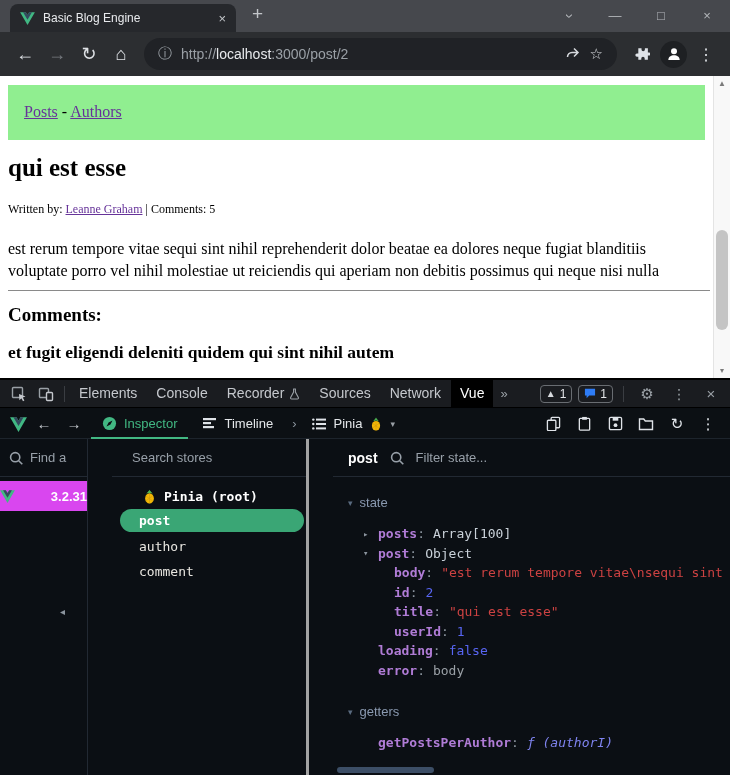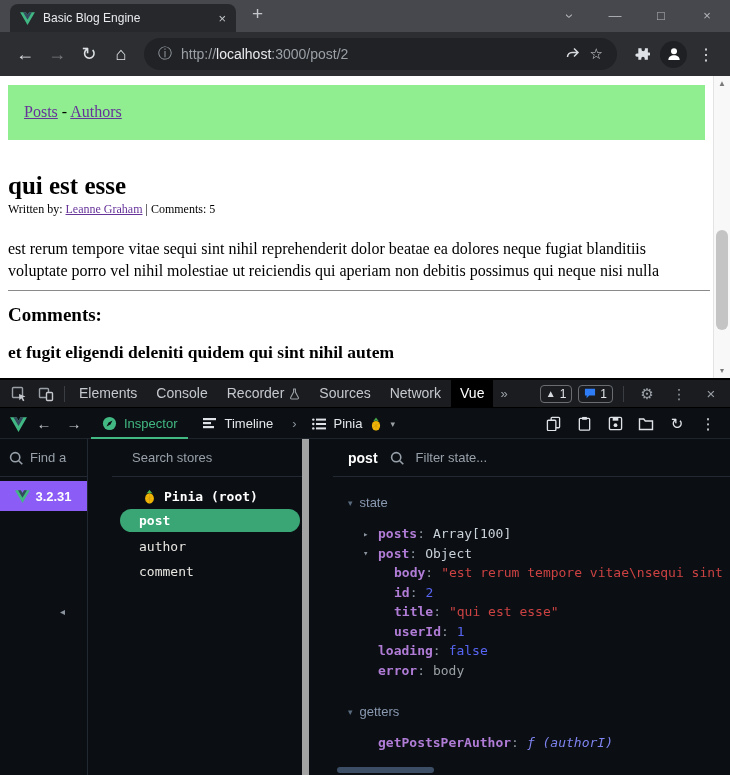--- a/index.html
+++ b/index.html
@@ -32,21 +32,21 @@
   .avatar { width:27px; height:27px; border-radius:50%; background:#1e2023; display:flex;
             align-items:center; justify-content:center; margin:0 3px; }
   .tb-icon { width:28px; display:flex; align-items:center; justify-content:center; color:#dfe3e8; font-size:16px; }
 
   
   .page { position:absolute; top:76px; left:0; right:0; height:302px; background:#fff;
           font-family:"Liberation Serif",serif; overflow:hidden; }
   .banner { position:absolute; left:8px; top:9px; right:25px; height:55px; background:#90ee90; }
   .banner-links { position:absolute; left:16px; top:18px; font-size:16px; color:#000; }
   .plink { color:#663399; text-decoration:underline; cursor:pointer; }
-  .page-h1 { position:absolute; left:8px; top:96px; font-size:25px; font-weight:bold; color:#000; }
+  .page-h1 { position:absolute; left:8px; top:78px; font-size:25px; font-weight:bold; color:#000; }
   .byline { position:absolute; left:8px; top:126px; font-size:12px; color:#000; }
   .bodytext { position:absolute; left:8px; top:162px; right:32px; font-size:16px; line-height:21.5px; color:#000; }
   .hr { position:absolute; left:8px; right:20px; top:214px; border-top:1px solid #8a8a8a; }
   .comments-h { position:absolute; left:8px; top:228px; font-size:19px; font-weight:bold; color:#000; }
   .comment-title { position:absolute; left:8px; top:266px; font-size:17.5px; font-weight:bold; color:#000; }
   .page-scroll { position:absolute; right:0; top:0; width:17px; height:100%; background:#f8f8f8; border-left:1px solid #e4e4e4; }
   .ps-arrow { position:absolute; left:0; width:16px; text-align:center; color:#7a7a7a; font-size:8px; }
   .ps-thumb { position:absolute; left:2px; width:12px; top:154px; height:100px; background:#c4c4c4; border-radius:6px; }
 
   
@@ -73,26 +73,26 @@
   .picker .caret { color:#9aa0a6; font-size:9px; }
   .v-right { margin-left:auto; display:flex; align-items:center; gap:7px; }
   .v-icon { width:24px; display:flex; align-items:center; justify-content:center; color:#dfe3e8; font-size:15px; }
 
   .vue-body { position:absolute; top:59px; left:0; right:0; bottom:0; display:flex;gap:24px; }
   .col-apps { width:88px; border-right:1px solid #222933; position:relative; }
   .find-row { height:38px; display:flex; align-items:center; padding:0 9px; gap:7px; border-bottom:1px solid #222933; }
   .find-row input { width:46px; background:transparent; border:none; outline:none; color:#cfd4da;
                     font-size:13px; font-family:"Liberation Sans",sans-serif; }
   .find-row input::placeholder, .search-row input::placeholder, .state-header input::placeholder { color:#98a0a9; opacity:1; }
-  .app-row { margin-top:4px; height:30px; background:#8b5cf6; display:flex; align-items:center;
-             justify-content:center; gap:5px; color:#fff; font-weight:bold; font-size:13px; }
+  .app-row { margin-top:4px; height:30px; background:#d946ef; display:flex; align-items:center;
+             justify-content:space-between; gap:5px; color:#fff; font-weight:bold; font-size:13px; }
   .collapse-caret { position:absolute; left:60px; top:167px; color:#8b949e; font-size:10px; }
 
   .mono { font-family:"DejaVu Sans Mono",monospace; }
-  .col-stores { width:197px; border-right:7px solid #a3a3a3; }
+  .col-stores { width:197px; border-right:3px solid #a3a3a3; }
   .search-row { height:38px; display:flex; align-items:center; padding:0 12px; gap:8px; border-bottom:1px solid #222933; }
   .search-row input { flex:1; background:transparent; border:none; outline:none; color:#cfd4da;
                       font-size:13px; font-family:"Liberation Sans",sans-serif; }
   .store-root { margin-top:8px; padding-left:30px; display:flex; align-items:center; gap:7px;
                 color:#fff; font-weight:bold; font-size:13px; height:22px; }
   .store-pill { margin:2px 2px 0 8px; height:23px; border-radius:12px; background:#3aa675; color:#fff;
                 font-weight:bold; font-size:13px; display:flex; align-items:center; padding-left:19px; }
   .store-item { padding-left:27px; color:#e8e6e0; font-size:13px; height:19.5px; display:flex; align-items:center; margin-top:5px; }
 
   .col-state { flex:1; position:relative; overflow:hidden; }

